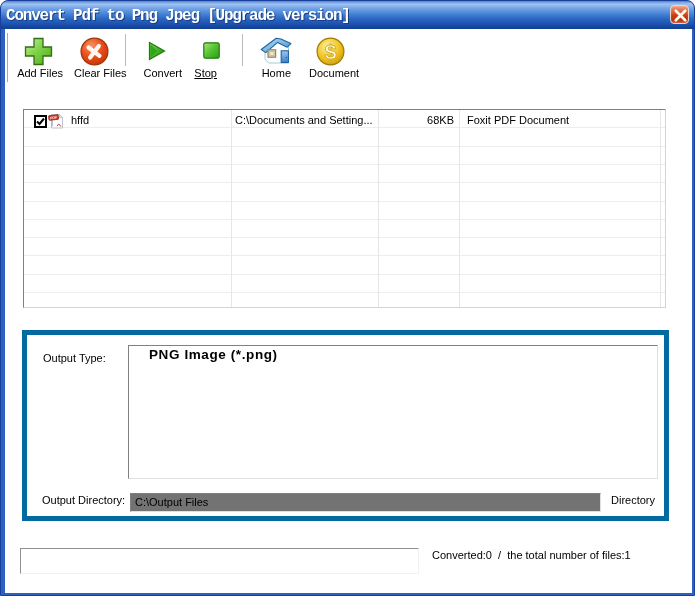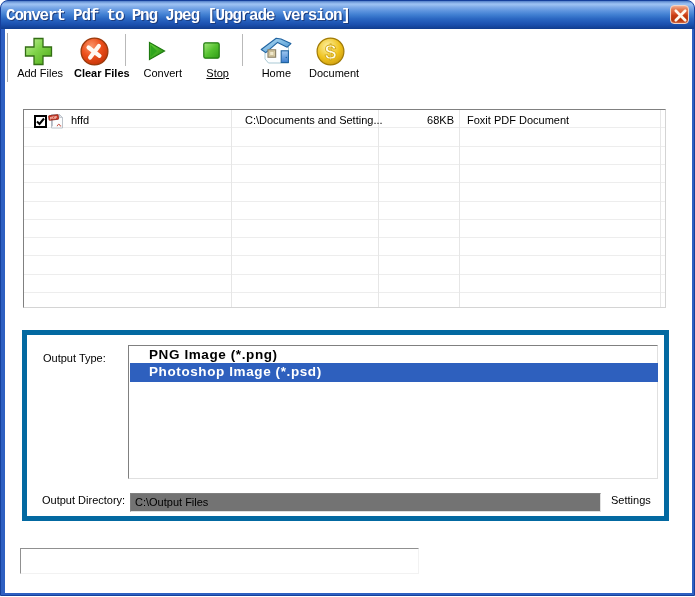--- a/index.html
+++ b/index.html
@@ -108,21 +108,21 @@
       <defs>
           <radialGradient id="gred" cx="0.38" cy="0.3" r="0.85">
         <stop offset="0" stop-color="#FA9468"></stop>
             <stop offset="0.45" stop-color="#EC4F1A"></stop>
             <stop offset="1" stop-color="#BB2D04"></stop>
       </radialGradient>
         </defs>
       <circle cx="14.5" cy="14.5" r="13.4" fill="url(#gred)" stroke="#993A0C" stroke-width="1.3"></circle>
       <path d="M9 9.9 L19 19.3 M19.4 9.4 L9.5 20" stroke="#FFF8F0" stroke-width="4.2" stroke-linecap="round" transform="rotate(-6 14.5 14.5)"></path>
     </svg>
-    <div class="lbl tblabel" style="left:69px; width:52px;font-weight:bold;">Clear Files</div>
+    <div class="lbl tblabel" style="left:69px; width:52px;">Clear Files</div>
 
     <svg class="abs" style="left:143px; top:12px;" width="18" height="20" viewBox="0 0 18 20">
       <defs>
           <linearGradient id="gplay" x1="0" y1="0" x2="1" y2="1">
         <stop offset="0" stop-color="#6FD83A"></stop>
             <stop offset="1" stop-color="#1F8A12"></stop>
       </linearGradient>
         </defs>
       <path d="M1.5 1.5 L16.5 10 L1.5 18.5 Z" fill="url(#gplay)" stroke="#1E7A10" stroke-width="1.2"></path>
       <path d="M2.5 3.5 L9 10 L2.5 16.5 Z" fill="#2FA51E"></path>
@@ -132,21 +132,21 @@
     <svg class="abs" style="left:198px; top:13px;" width="17" height="17" viewBox="0 0 17 17">
       <defs>
           <linearGradient id="gsq" x1="0" y1="0" x2="1" y2="1">
         <stop offset="0" stop-color="#A7E87D"></stop>
             <stop offset="0.5" stop-color="#55C230"></stop>
             <stop offset="1" stop-color="#2F9C17"></stop>
       </linearGradient>
         </defs>
       <rect x="0.8" y="0.8" width="15.4" height="15.4" rx="1.6" fill="url(#gsq)" stroke="#1F7A0E" stroke-width="1.2"></rect>
     </svg>
-    <div class="lbl tblabel" style="left:190px; width:34px;text-decoration:underline;">Stop</div>
+    <div class="lbl tblabel" style="left:178px; width:34px;text-decoration:underline;">Stop</div>
 
     <svg class="abs" style="left:255px; top:8px;" width="32" height="29" viewBox="0 0 32 29">
       <defs>
         <linearGradient id="groof" x1="0" y1="0" x2="1" y2="1">
           <stop offset="0" stop-color="#BCE2F5"></stop>
             <stop offset="1" stop-color="#3E8FD0"></stop>
         </linearGradient>
         <linearGradient id="gdoor" x1="0" y1="0" x2="0" y2="1">
           <stop offset="0" stop-color="#9FC8F0"></stop>
             <stop offset="1" stop-color="#3E7FD0"></stop>
@@ -198,31 +198,31 @@
         <path d="M3.5 1.5 h8 l3 3 v10.5 h-11 z" fill="#FCFDFE" stroke="#B4BCC4" stroke-width="0.9"></path>
         <path d="M11.5 1.5 l3 3 h-3 z" fill="#E4E8EC" stroke="#B4BCC4" stroke-width="0.7"></path>
         <path d="M4.2 6.8 v6.5" stroke="#9AA4B0" stroke-width="0.9"></path>
         <g transform="rotate(-7 5.5 4.5)">
           <rect x="0.8" y="2.2" width="9.6" height="4.6" rx="0.5" fill="#CE3A28" stroke="#8E2014" stroke-width="0.8"></rect>
           <text x="5.6" y="6" text-anchor="middle" font-size="3.6" font-weight="bold" fill="#FBE8E0" font-family="Liberation Sans">PDF</text>
         </g>
         <path d="M9.2 13.2 c0.5 -1.8 1.6 -2.4 2.4 -1.6 c0.8 0.8 -0.3 1.6 1.6 1.4" fill="none" stroke="#C24434" stroke-width="1"></path>
       </svg>
       <div class="lbl" style="left:47px; top:4px;">hffd</div>
-      <div class="lbl" style="left:211px; top:4px;margin-left:10px;">C:\Documents and Setting...</div>
+      <div class="lbl" style="left:211px; top:4px;">C:\Documents and Setting...</div>
       <div class="lbl" style="left:354px; width:76px; top:4px; text-align:right;">68KB</div>
       <div class="lbl" style="left:443px; top:4px;">Foxit PDF Document</div>
     </div>
 
     <div class="abs" id="groupbox">
       <div class="lbl" style="left:16px; top:17px;">Output Type:</div>
       <div id="listbox">
         <div class="lbitem" style="top:0px; height:17.2px; line-height:17.2px; color:#000;">PNG Image (*.png)</div>
-        <div class="lbitem" style="top:17.2px; height:18.6px; line-height:18.6px; color:#fff; background:#2E60BE;">Photoshop Image (*.psd)</div>
       </div>
       <div class="lbl" style="left:15px; top:159px;">Output Directory:</div>
       <div id="dirinput">C:\Output Files</div>
-      <div class="lbl" style="left:584px; top:159px;">Settings</div>
+      <div class="lbl" style="left:584px; top:159px;">Directory</div>
     </div>
 
     <div class="abs" id="progress"></div>
+    <div class="lbl" style="left:427px; top:520px;">Converted:0&nbsp; /&nbsp; the total number of files:1</div>
   </div>
 </div>
 
 </body></html>

